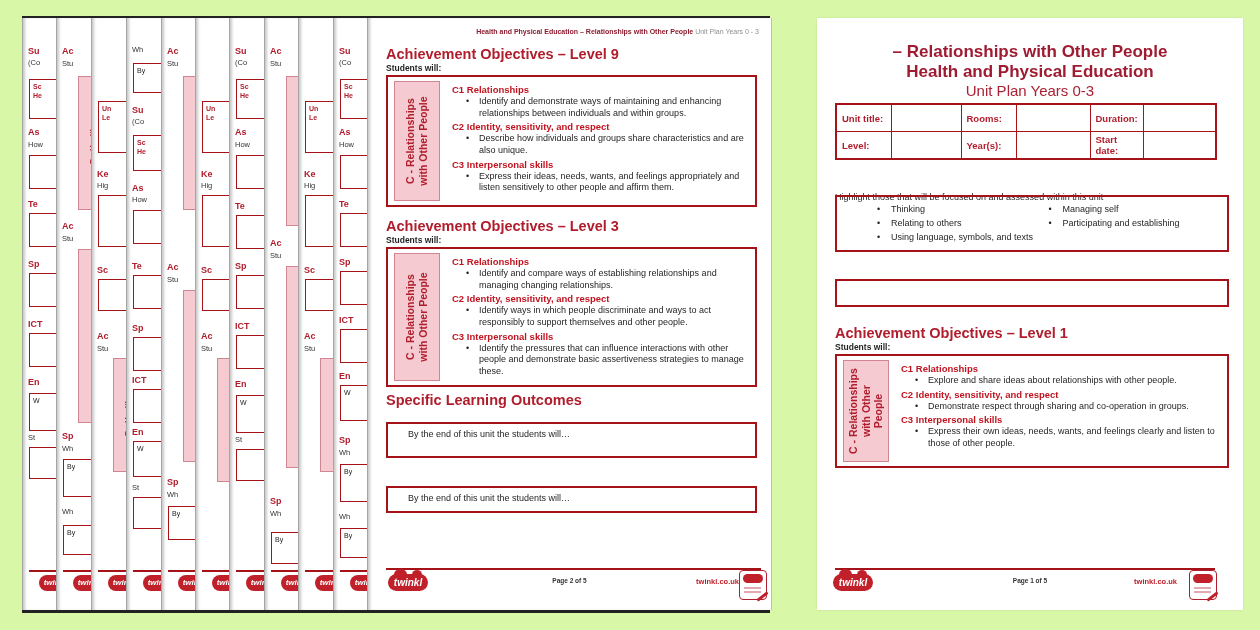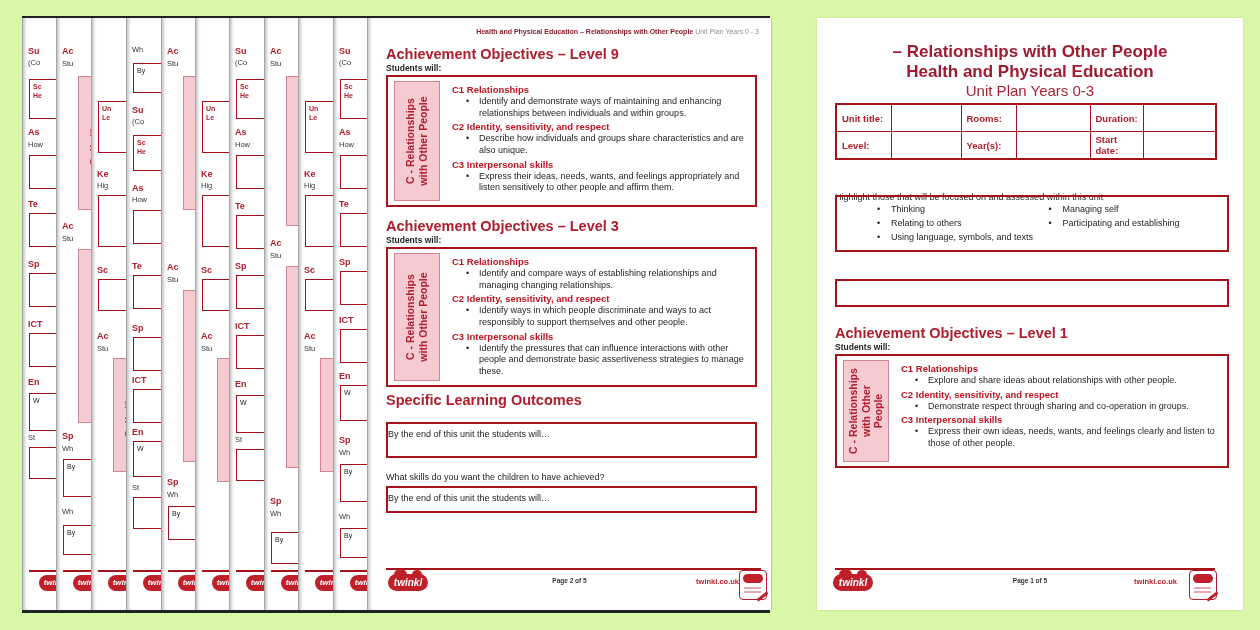--- a/index.html
+++ b/index.html
@@ -59,21 +59,21 @@
     font-weight:bold;color:#b01d2c;font-size:10.5px;line-height:1.2;white-space:nowrap;
   }
   .ao-content{margin-left:62px;padding:7px 10px 7px 2px;}
   .obj + .obj{margin-top:2px;}
   .obj-title{color:#c01420;font-weight:bold;font-size:9.5px;}
   .obj-bullet{display:flex;padding-left:14px;font-size:9px;color:#1f1f1f;line-height:1.3;margin-top:1px;}
   .obj-bullet .dot{width:13px;flex:none;text-align:left;}
   .obj-bullet .bt{flex:1;}
 
   .empty-box{position:absolute;left:18px;right:14px;border:2px solid #a51319;background:#fff;
-             font-size:9px;color:#1f1f1f;padding:5px 0;box-sizing:border-box;}
+             font-size:9px;color:#1f1f1f;padding:5px 20px;box-sizing:border-box;}
 
   
   .pr-title{position:absolute;top:24px;left:0;right:0;text-align:center;
             color:#9e1b32;font-weight:bold;font-size:17px;line-height:1.15;}
   .pr-sub{position:absolute;top:64px;left:0;right:0;text-align:center;color:#a92134;font-size:15px;}
   .info-table{position:absolute;left:18px;top:85px;border-collapse:collapse;table-layout:fixed;width:382px;
               border:2px solid #a51319;}
   .info-table td{border:1.5px solid #a51319;height:22px;font-size:9.5px;font-weight:bold;color:#b01d2c;
                  padding:2px 5px;vertical-align:middle;}
   .kc-box{position:absolute;left:18px;right:14px;top:177px;height:47px;border:2px solid #a51319;
@@ -396,21 +396,20 @@
         <div class="obj-bullet">
             <span class="dot">•</span>
           <span class="bt">Identify the pressures that can influence interactions with other people and demonstrate basic assertiveness strategies to manage these.</span>
           </div>
       </div>
     </div>
   </div>
 
   <div class="sec-h" style="top:374px">Specific Learning Outcomes</div>
   <div class="empty-box" style="top:404px;height:36px">By the end of this unit the students will…</div>
-  <div class="sec-q" style="top:454px">What skills do you want the children to have achieved?</div>
   <div class="empty-box" style="top:468px;height:27px">By the end of this unit the students will…</div>
 
   <footer>
     <div class="f-line" style="left:18px;right:10px"></div>
     <div class="cloud f-logo" style="left:20px">
       <span>twinkl</span></div>
     <div class="f-page">Page 2 of 5</div>
     <a class="f-site" style="right:32px">twinkl.co.uk</a>
     <div class="badge" style="right:4px">
       <div class="b-cloud"></div>

